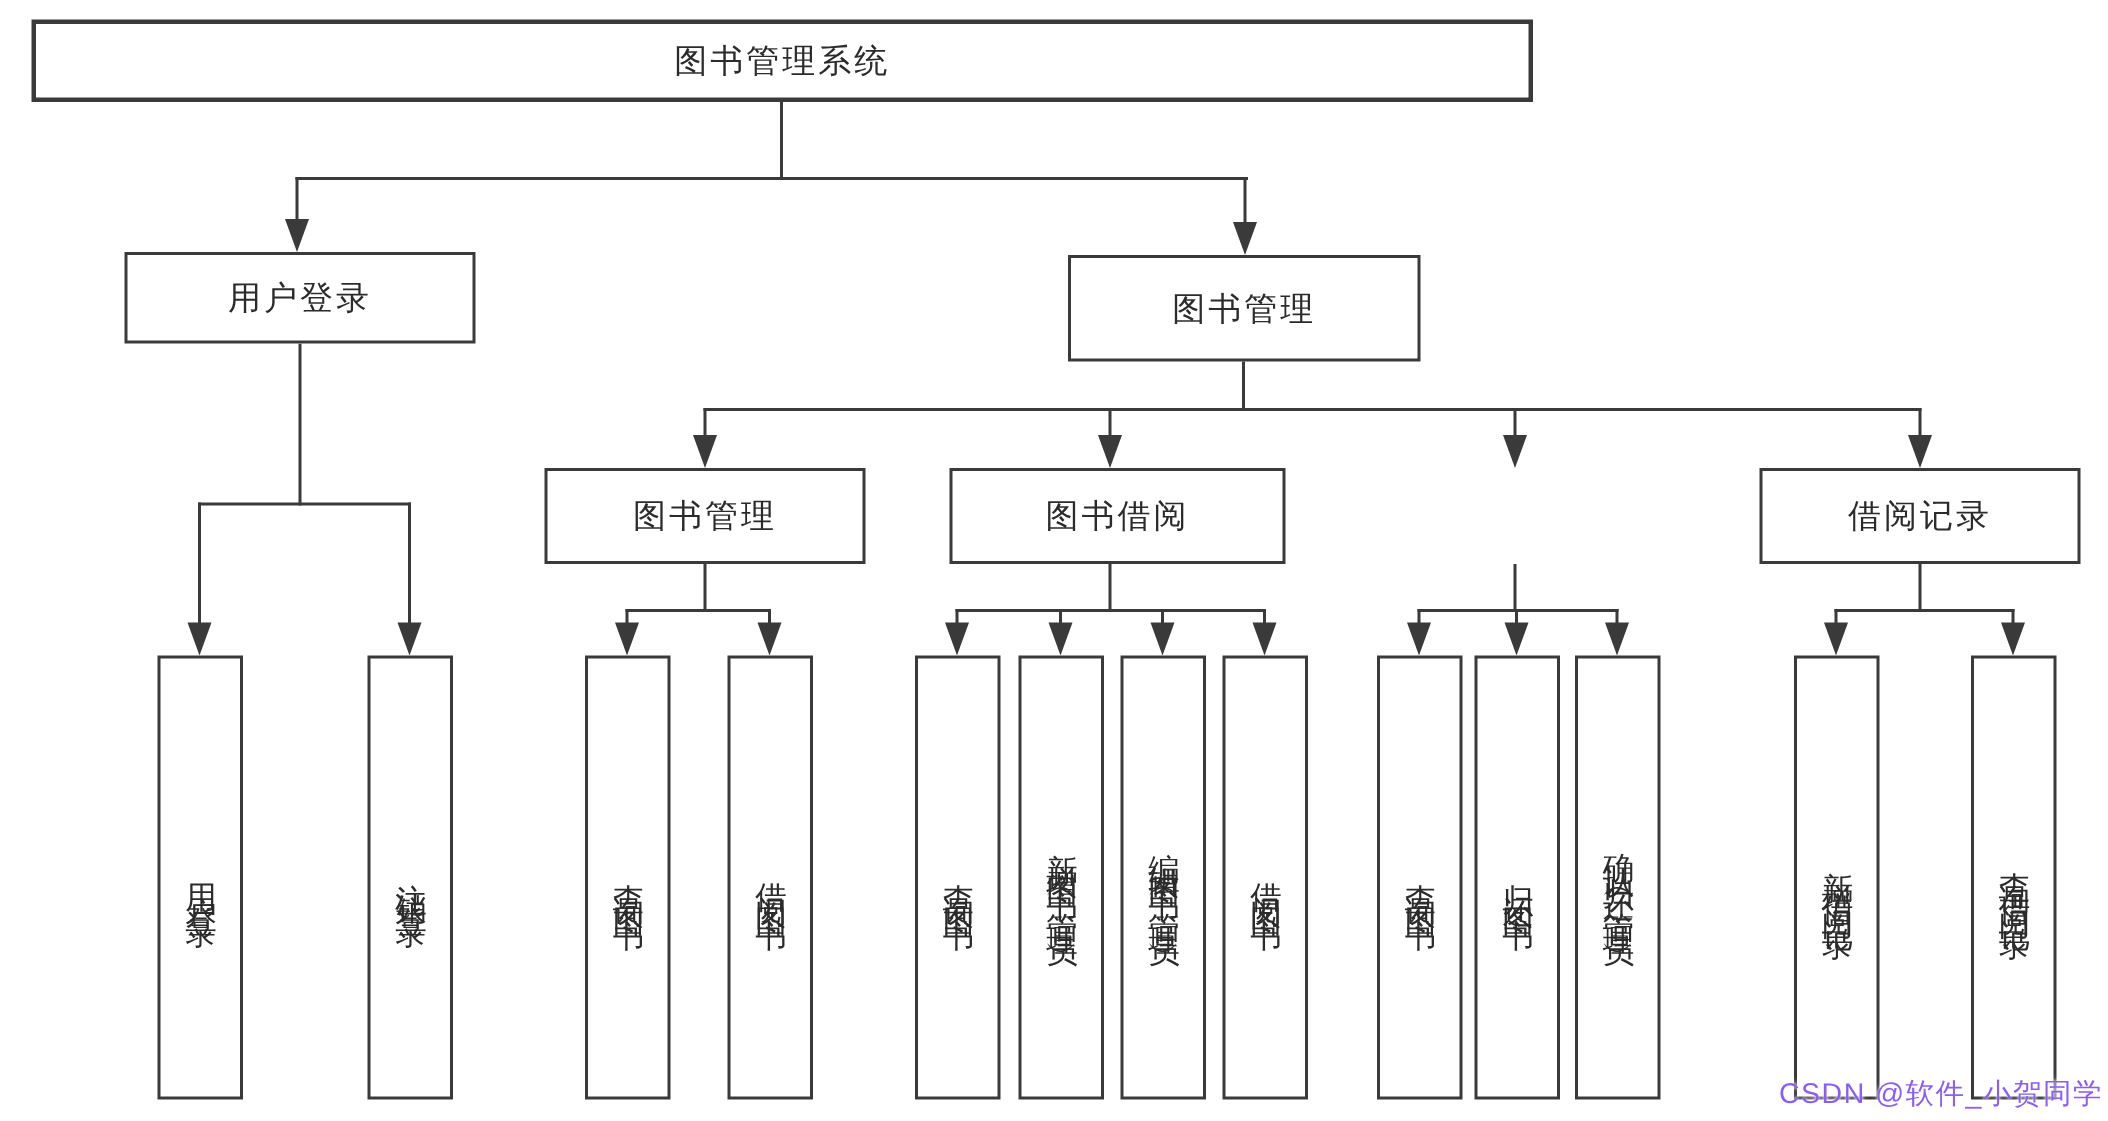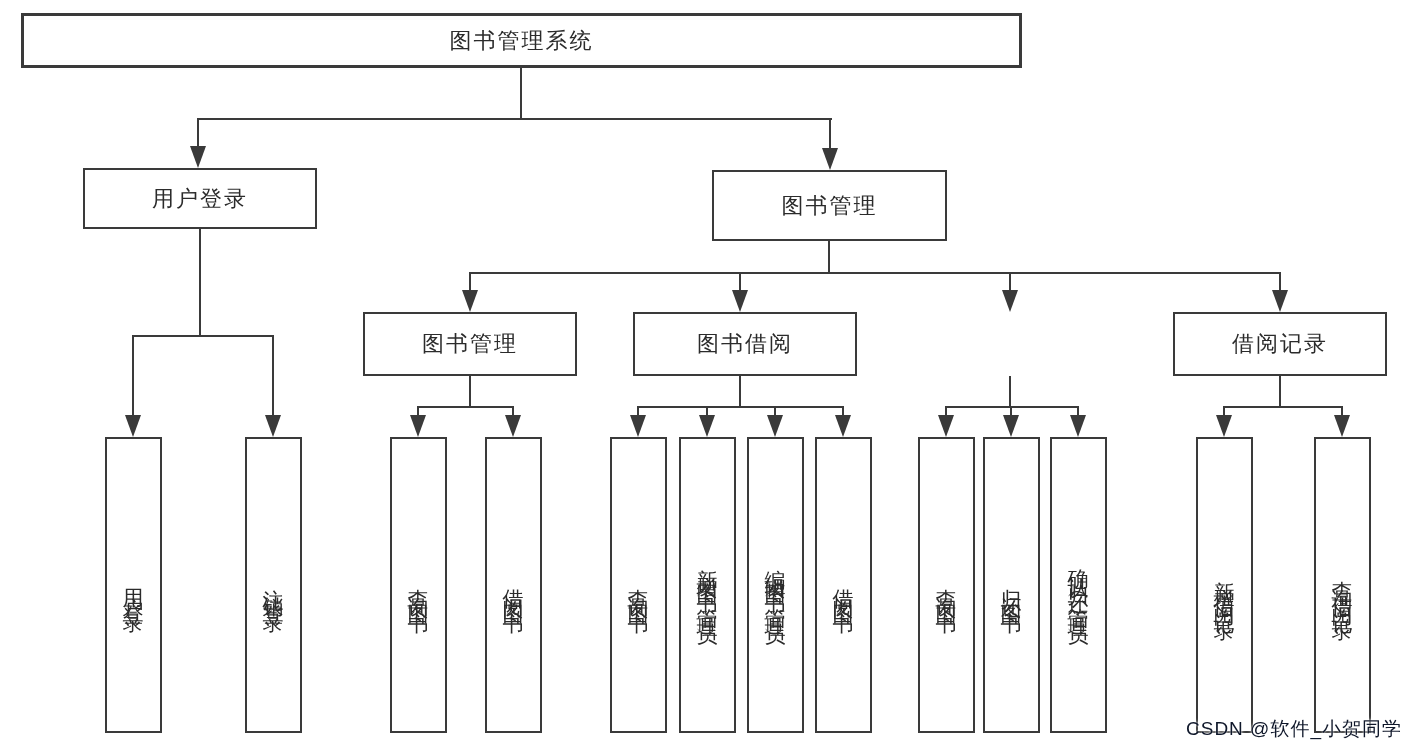--- a/index.html
+++ b/index.html
@@ -42,21 +42,21 @@
     border-right: 8px solid transparent;
     border-top: 22px solid #3a3a3a;
     z-index: 1;
   }
   .watermark {
     position: absolute;
     left: 1186px;
     top: 716px;
     font-size: 19px;
     letter-spacing: 1px;
-    color: #0f172a;
+    color: #8b5cf6;
     text-shadow: 0 0 2px #ffffff, 0 0 4px #ffffff;
     z-index: 3;
     white-space: nowrap;
   }
 </style>
 </head>
 <body>
 
 <div class="canvas">
 

